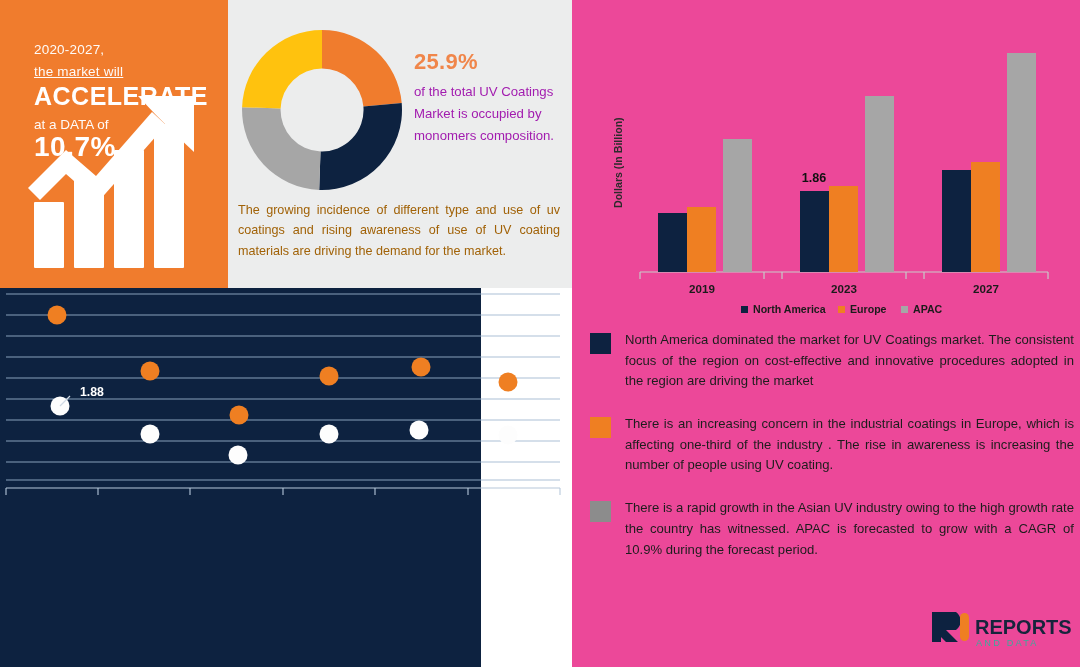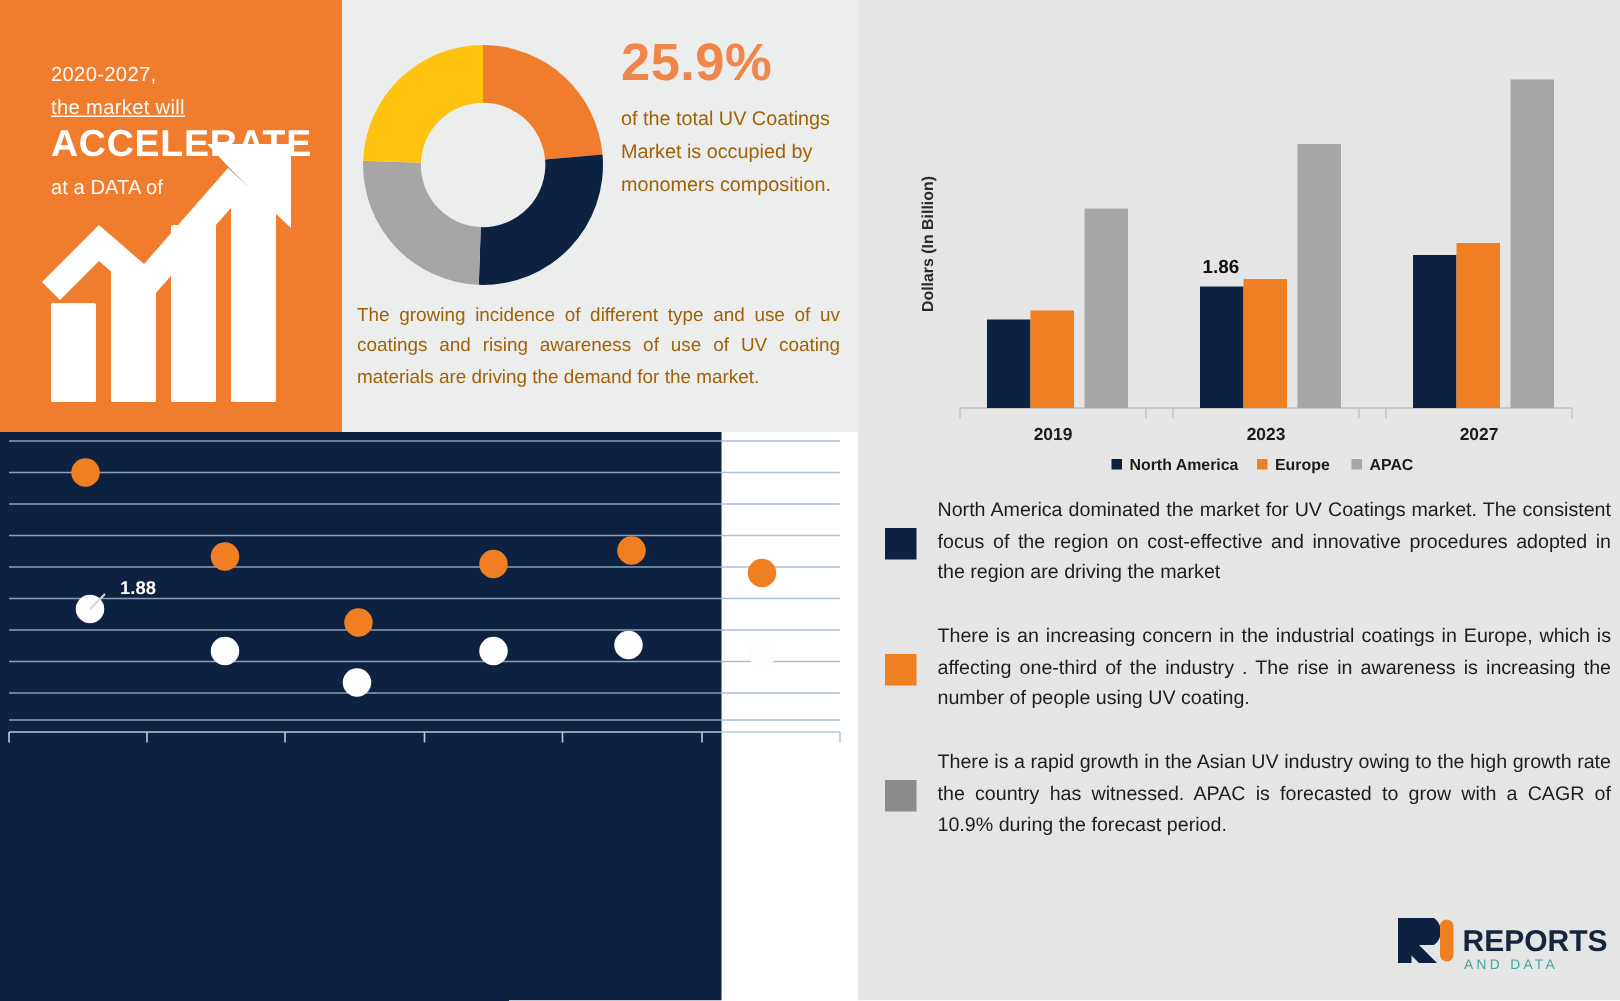--- a/index.html
+++ b/index.html
@@ -28,45 +28,46 @@
   .arrow-svg { position: absolute; left: 26px; top: 92px; }
 
   
   .donut-panel {
     position: absolute; left: 228px; top: 0; width: 344px; height: 288px;
     background: #eceded;
   }
   .donut-wrap { position: absolute; left: 12px; top: 18px; width: 164px; height: 184px; }
   .pct-block { position: absolute; left: 186px; top: 22px; width: 148px; }
   .pct-big {
-    font-size: 35px; font-weight: bold; color: #f0864a; letter-spacing: .3px;
+    font-size: 22px; font-weight: bold; color: #f0864a; letter-spacing: .3px;
     margin-bottom: 6px;
-  }
-  .pct-desc { font-size: 13.2px; line-height: 1.68; color: #a16207; }
+    margin-top: 27px;
+  }
+  .pct-desc { font-size: 13.2px; line-height: 1.68; color: #a21caf; }
   .growing-note {
     position: absolute; left: 6px; top: 200px; width: 330px;
     font-size: 12.6px; line-height: 1.62; color: #a16207;
     text-align: justify; padding: 0 4px;
   }
 
   
   .dot-panel {
     position: absolute; left: 0; top: 288px; width: 481px; height: 379px;
     background: #0d2240;
   }
   .dotchart { position: absolute; left: 0; top: 0; width: 572px; height: 250px; }
 
   
   .right-col {
     position: absolute; left: 572px; top: 0; width: 508px; height: 667px;
-    background: #e5e5e5;
+    background: #ec4899;
   }
   .barchart { position: absolute; left: 14px; top: 8px; width: 490px; height: 310px; }
   .right-bullets { position: absolute; left: 10px; top: 330px; width: 492px; }
-  .rb-item { display: flex; gap: 14px; margin-bottom: 22px; padding-left: 8px; align-items: center; }
+  .rb-item { display: flex; gap: 14px; margin-bottom: 22px; padding-left: 8px; }
   .rb-swatch { width: 21px; height: 21px; flex: 0 0 21px; margin-top: 3px; }
   .rb-text { font-size: 13.1px; line-height: 1.58; color: #1d1d1d; text-align: justify; }
 
   .logo { position: absolute; left: 930px; top: 608px; width: 142px; height: 42px; }
 </style>
 </head>
 <body>
 
 <div class="page">
 
@@ -81,20 +82,21 @@
           <rect x="128" y="32" width="30" height="144" rx="1"></rect>
           <path d="M2 96 L40 58 L70 84 L126 20 L140 33 L72 110 L40 82 L14 108 Z"></path>
           <path d="M112 4 L168 4 L168 60 L150 43 L129 22 Z"></path>
         </g>
       </svg>
       <div class="cagr-text">
         <div class="cagr-years">2020-2027,</div>
         <div class="cagr-will">the market will</div>
         <div class="cagr-accel">ACCELERATE</div>
         <div class="cagr-at">at a DATA of</div>
+        <div class="cagr-value">10.7%</div>
       </div>
     </div>
 
     <div class="donut-panel">
       <div class="donut-wrap">
         <svg width="164" height="184" viewBox="0 0 164 184">
           <g transform="translate(82,92)">
 
             <path d="M0 -80 A80 80 0 0 1 79.7 -7 L41.4 -3.6 A41.5 41.5 0 0 0 0 -41.5 Z" fill="#f07c2d"></path>
 

